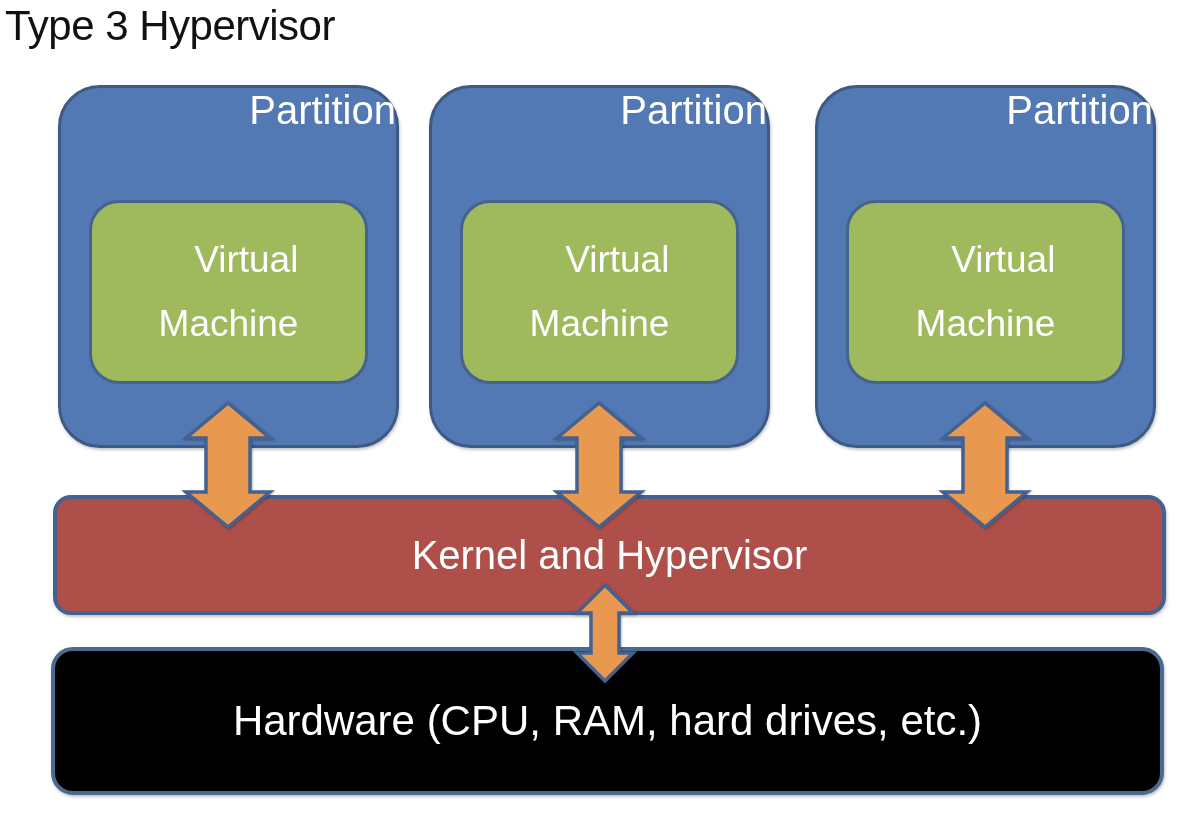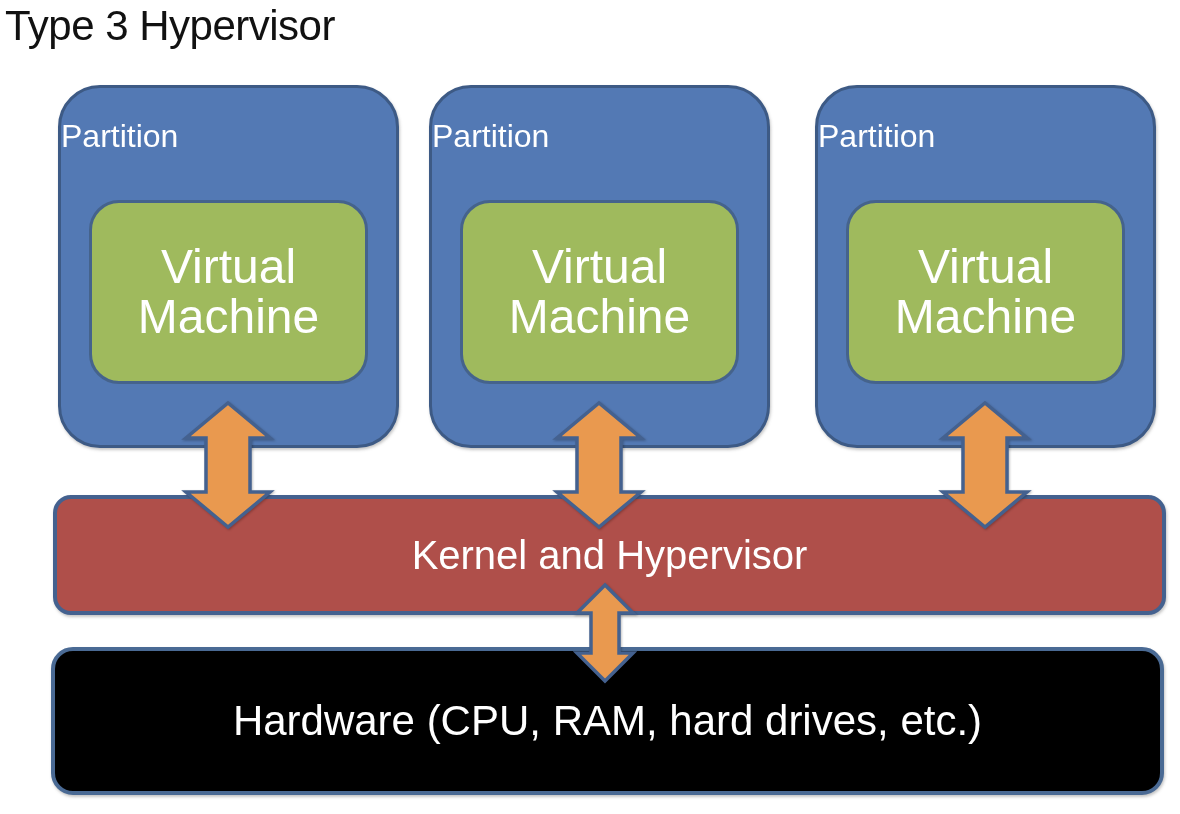--- a/index.html
+++ b/index.html
@@ -32,43 +32,42 @@
     box-sizing: border-box;
     background: var(--partition_fill, #5379B4);
     border: 3px solid var(--partition_border, #3D5A85);
     border-radius: 42px;
     box-shadow: 1px 2px 3px rgba(90,90,90,0.35);
   }
   .p1 { left: 58px; }
   .p2 { left: 429px; }
   .p3 { left: 815px; }
   .partition-label {
-    margin-top: 30px;
-    text-align: left;
-    font-size: 32px;
+    text-align: right;
+    font-size: 40px;
     color: var(--label_color, #ffffff);
   }
   .vm {
     position: absolute;
     left: 28px;
     right: 28px;
     top: 112px;
     height: 184px;
     box-sizing: border-box;
     background: var(--vm_fill, #9FBA5D);
     border: 3px solid var(--vm_border, #45638C);
     border-radius: 30px;
     display: flex;
     align-items: center;
     justify-content: center;
   }
   .vm-label {
-    font-size: 48px;
-    line-height: 50px;
-    text-align: center;
+    font-size: 37px;
+    line-height: 64px;
+    text-align: right;
     white-space: pre-line;
     color: var(--label_color, #ffffff);
   }
   .bar {
     position: absolute;
     box-sizing: border-box;
     display: flex;
     align-items: center;
     justify-content: center;
     box-shadow: 1px 2px 3px rgba(90,90,90,0.35);

